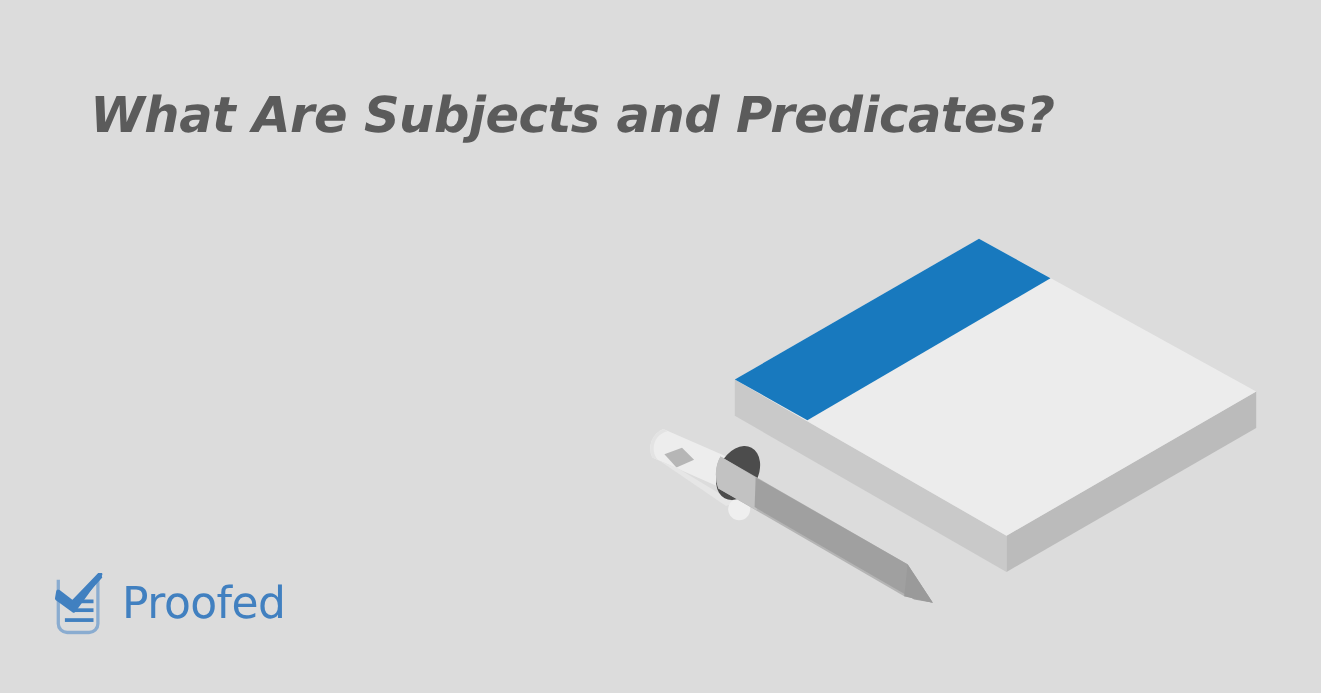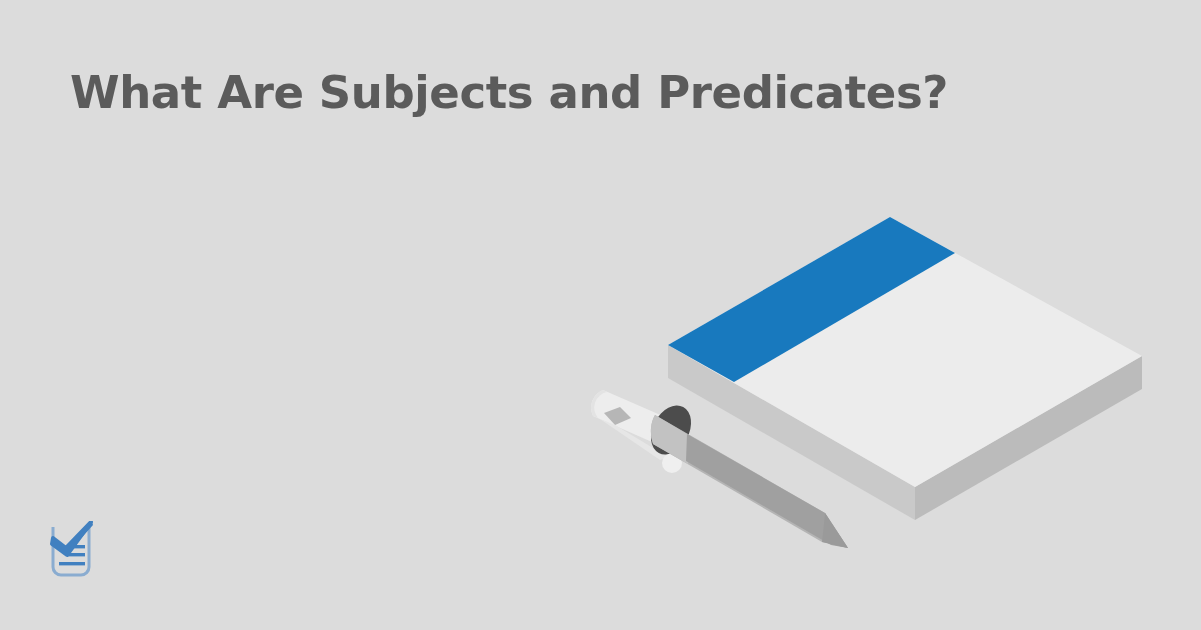--- a/index.html
+++ b/index.html
@@ -20,28 +20,29 @@
     background: #dcdcdc;
     overflow: hidden;
   }
 
   
   #page-title {
     position: absolute;
     left: 66px;
     top: 62px;
     width: 1000px;
-    margin: 4px;
+    margin: 16px;
     font-family: "DejaVu Sans", "Liberation Sans", sans-serif;
     font-size: 45px;
     font-weight: bold;
     letter-spacing: -0.4px;
     color: #5b5b5b;
     line-height: 1.2;
     white-space: nowrap;
+    font-style: italic;
   }
 
   
   #illustration {
     position: absolute;
     left: 560px;
     top: 215px;
     width: 620px;
     height: 400px;
   }
@@ -119,15 +120,16 @@
       <path d="M 5 6 L 5 46 A 8 8 0 0 0 13 54 L 33 54 A 8 8 0 0 0 41 46 L 41 6" fill="none" stroke="#8aacd0" stroke-width="3"></path>
 
       <rect x="25" y="24" width="12" height="3.4" fill="#4180c0"></rect>
       <rect x="19" y="32" width="18" height="3.4" fill="#4180c0"></rect>
       <rect x="11" y="41" width="26" height="3.4" fill="#4180c0"></rect>
 
       <path d="M 6 20 L 17 29 L 44 1 L 45 4 L 18 34 L 5 24 Z" fill="#4180c0"></path>
       <path d="M 6 19 L 18 28 L 42 2 L 19 33 L 5 23 Z" fill="#4180c0"></path>
       <path d="M 5 17 L 18 27 L 43 1 L 19 34 L 4 23 Z" fill="#4180c0" stroke="#4180c0" stroke-width="4" stroke-linejoin="round"></path>
     </svg>
+    <span id="logo-word">Proofed</span>
   </div>
 
 </div>
 
 </body></html>

